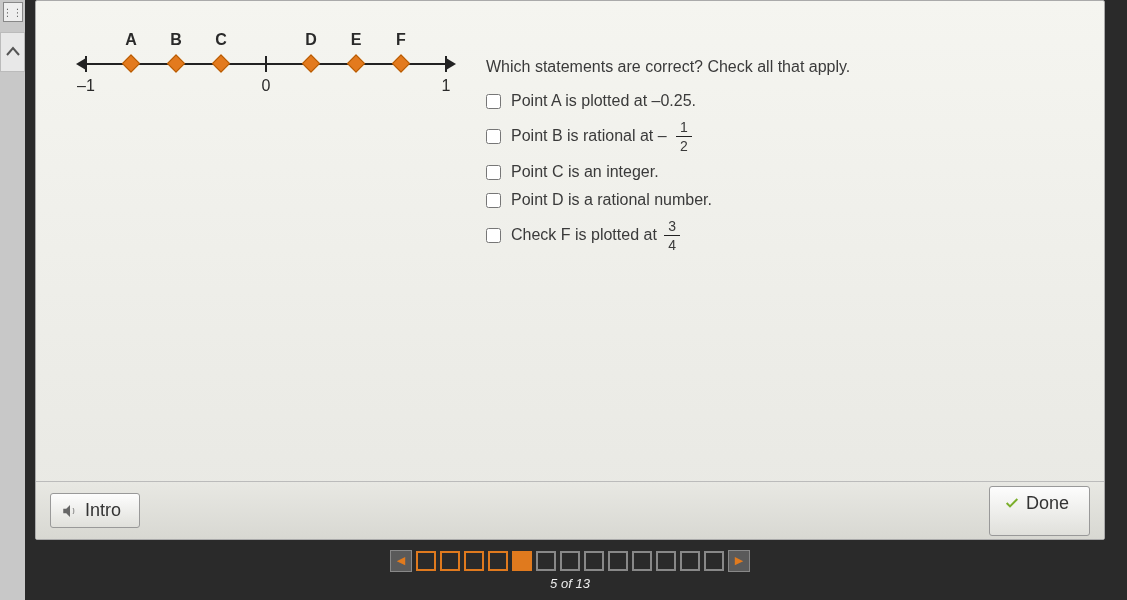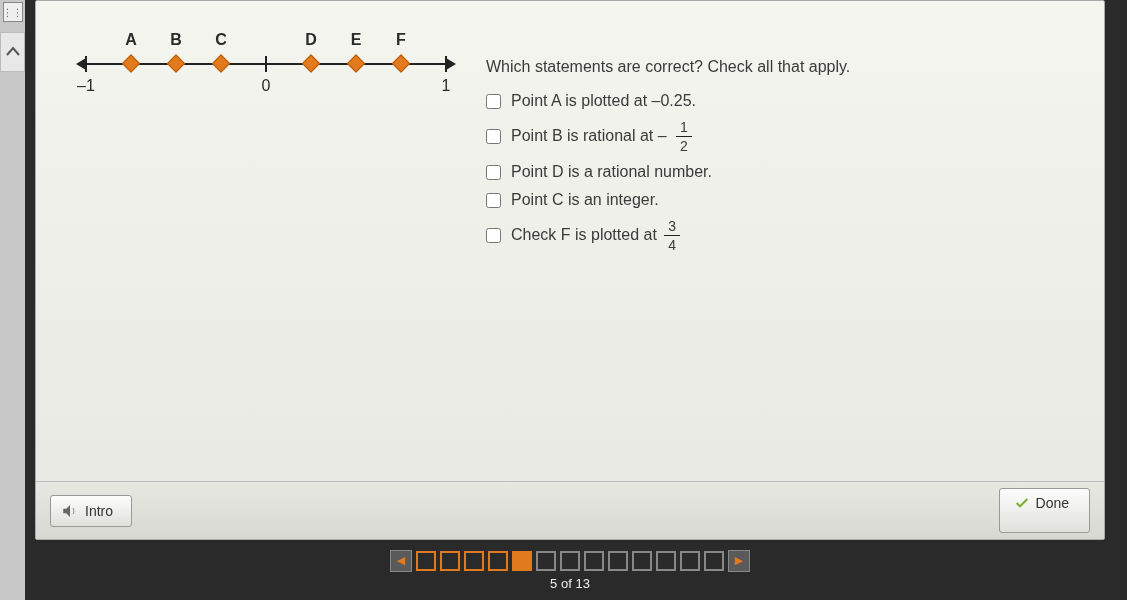--- a/index.html
+++ b/index.html
@@ -140,21 +140,21 @@
     border-top: 1px solid #bbb;
     display: flex;
     align-items: center;
     padding: 0 14px;
   }
   .btn {
     background: linear-gradient(#fdfdfd, #e0e0db);
     border: 1px solid #999;
     border-radius: 3px;
     padding: 6px 18px 6px 10px;
-    font-size: 14px;
+    font-size: 18px;
     color: #333;
     display: inline-flex;
     align-items: center;
     gap: 6px;
     cursor: pointer;
   }
   .btn .speaker { fill:#666; width:18px;height:18px;}
   .btn .check { stroke:#7aae2a; stroke-width:3; fill:none; width:16px;height:16px;}
   .done-btn { margin-left: auto; padding:6px 20px 21px 14px;}
   
@@ -182,20 +182,21 @@
   }
   .pg {
     width: 20px; height: 20px;
     border: 2px solid #e07a1e;
     background: transparent;
   }
   .pg.filled { background:#e07a1e; }
   .pg.empty { border-color:#888; }
   .nav-counter {
     font-size: 13px;
+    font-style: italic;
     color: #eee;
     margin-top: 4px;
   }
 </style>
 </head>
 <body>
 
 <div class="sidebar">
   <div class="tool-icon">⋮⋮</div>
 </div>
@@ -253,26 +254,26 @@
           <span class="neg">–</span>
           <span class="frac">
             <span class="num">1</span>
             <span class="den">2</span>
           </span>
         </span>
       </label>
 
       <label class="opt">
         <input type="checkbox" style="">
+        <span>Point C is an integer.</span>
+      </label>
+
+      <label class="opt">
+        <input type="checkbox" style="">
         <span>Point D is a rational number.</span>
-      </label>
-
-      <label class="opt">
-        <input type="checkbox" style="">
-        <span>Point C is an integer.</span>
       </label>
 
       <label class="opt">
         <input type="checkbox" style="">
         <span>
           <span>Check F is plotted at </span>
           <span class="frac">
             <span class="num">3</span>
             <span class="den">4</span>
           </span>

